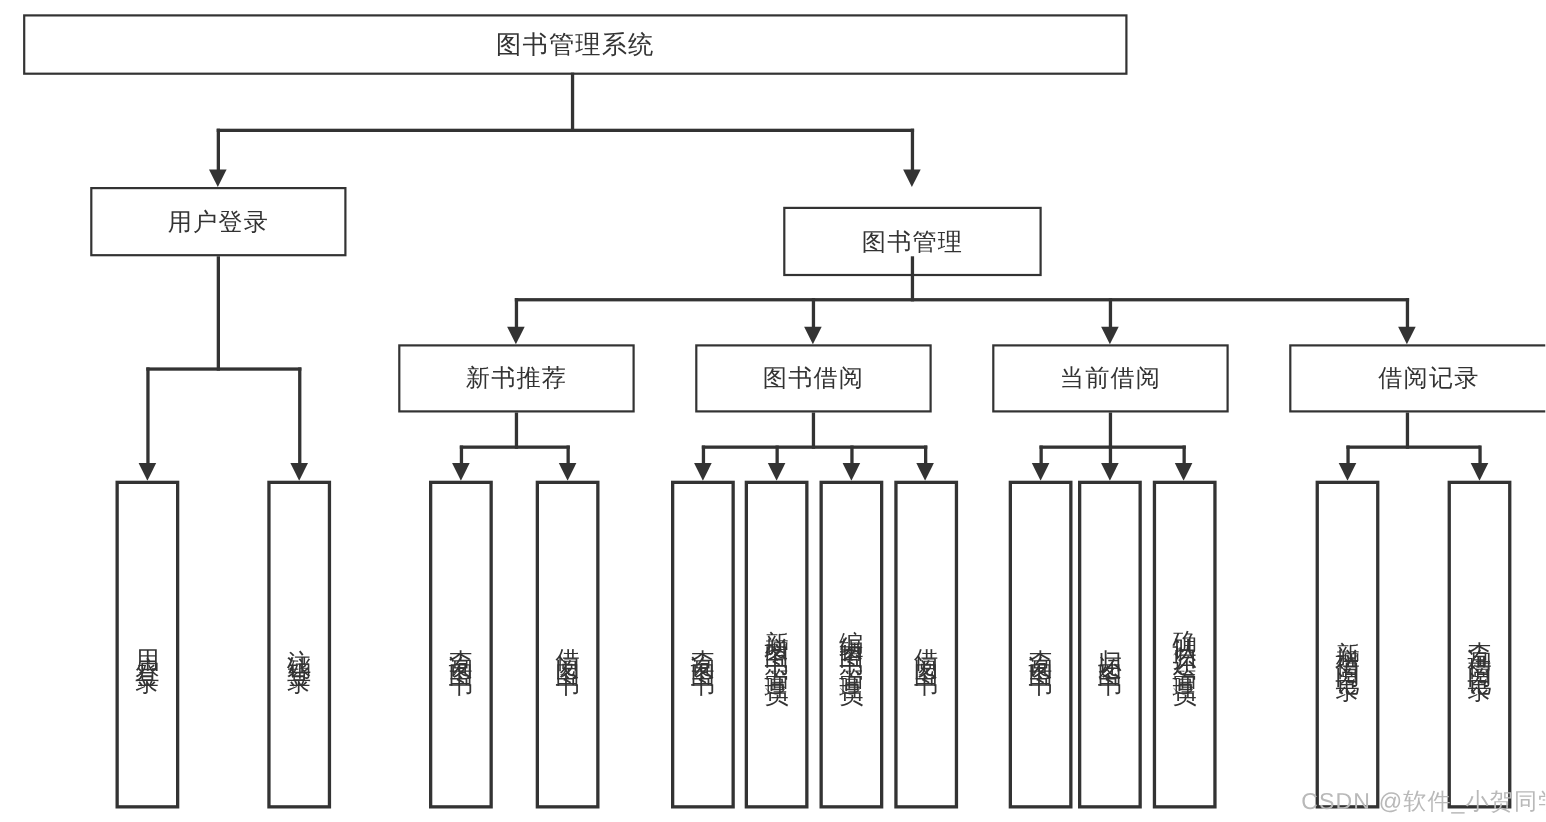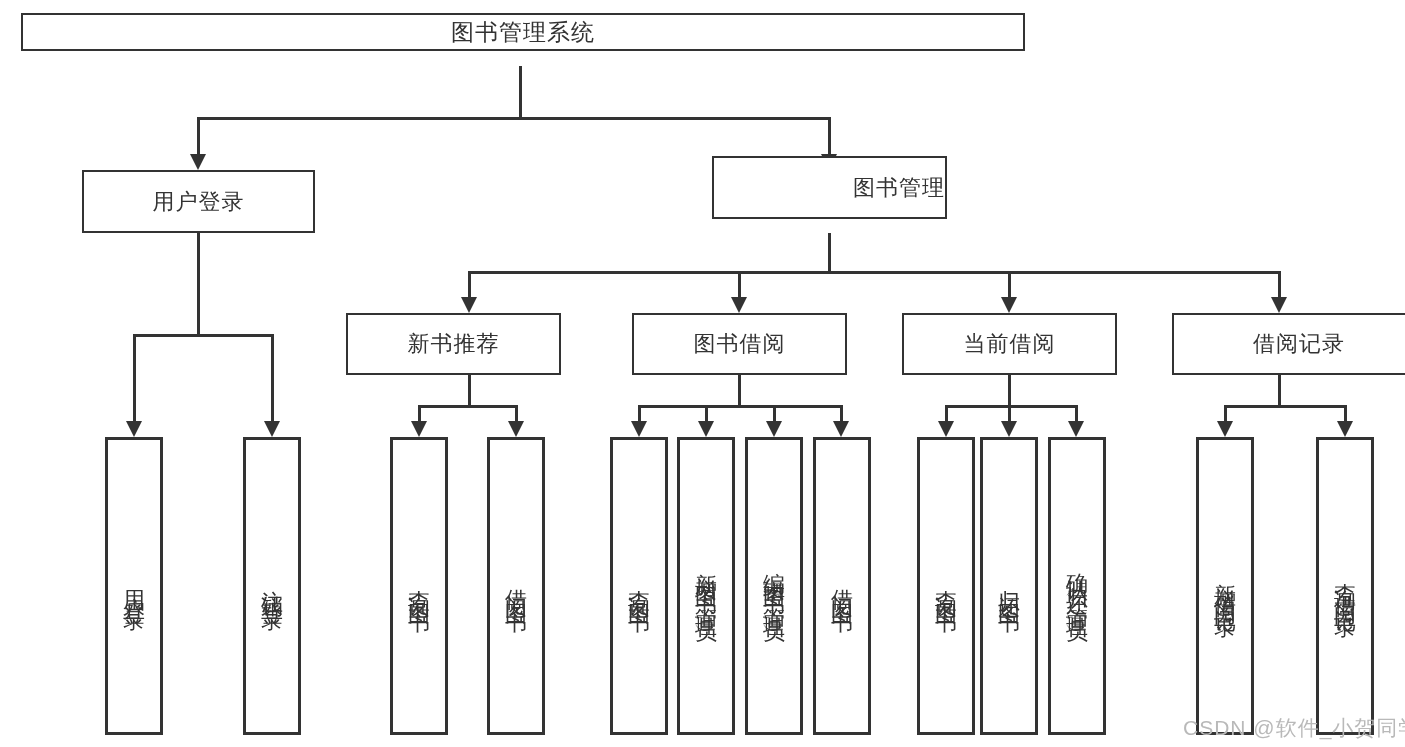--- a/index.html
+++ b/index.html
@@ -65,35 +65,35 @@
     color: #b9b9b9;
     z-index: 5;
     white-space: nowrap;
   }
 </style>
 </head>
 <body>
 
 <div class="canvas">
 
-  <div class="node title" style="left:21px; top:13px; width:1004px; height:38px;">
+  <div class="node title" style="left:21px; top:13px; width:1004px; height:55px;">
     <span>图书管理系统</span>
   </div>
 
   <div class="vline" style="left:519px; top:66px; height:52px;"></div>
   <div class="hline" style="left:197px; top:117px; width:634px;"></div>
   <div class="vline" style="left:197px; top:117px; height:39px;"></div>
   <div class="arrow" style="left:190px; top:154px;"></div>
   <div class="vline" style="left:828px; top:117px; height:39px;"></div>
   <div class="arrow" style="left:821px; top:154px;"></div>
 
   <div class="node" style="left:82px; top:170px; width:233px; height:63px;">
     <span>用户登录</span>
   </div>
-  <div class="node" style="left:712px; top:156px; width:235px; height:63px;justify-content:flex-end;">
+  <div class="node" style="left:712px; top:188px; width:235px; height:63px;">
     <span>图书管理</span>
   </div>
 
   <div class="vline" style="left:197px; top:233px; height:104px;"></div>
   <div class="hline" style="left:133px; top:334px; width:141px;"></div>
   <div class="vline" style="left:133px; top:334px; height:89px;"></div>
   <div class="arrow" style="left:126px; top:421px;"></div>
   <div class="vline" style="left:271px; top:334px; height:89px;"></div>
   <div class="arrow" style="left:264px; top:421px;"></div>
 
@@ -101,21 +101,21 @@
   <div class="hline" style="left:468px; top:271px; width:813px;"></div>
   <div class="vline" style="left:468px; top:271px; height:28px;"></div>
   <div class="arrow" style="left:461px; top:297px;"></div>
   <div class="vline" style="left:738px; top:271px; height:28px;"></div>
   <div class="arrow" style="left:731px; top:297px;"></div>
   <div class="vline" style="left:1008px; top:271px; height:28px;"></div>
   <div class="arrow" style="left:1001px; top:297px;"></div>
   <div class="vline" style="left:1278px; top:271px; height:28px;"></div>
   <div class="arrow" style="left:1271px; top:297px;"></div>
 
-  <div class="node" style="left:346px; top:313px; width:215px; height:62px;">
+  <div class="node" style="left:362px; top:313px; width:215px; height:62px;">
     <span>新书推荐</span>
   </div>
   <div class="node" style="left:902px; top:313px; width:215px; height:62px;">
     <span>当前借阅</span>
   </div>
   <div class="node" style="left:632px; top:313px; width:215px; height:62px;">
     <span>图书借阅</span>
   </div>
   <div class="node" style="left:1172px; top:313px; width:254px; height:62px;">
     <span>借阅记录</span>

